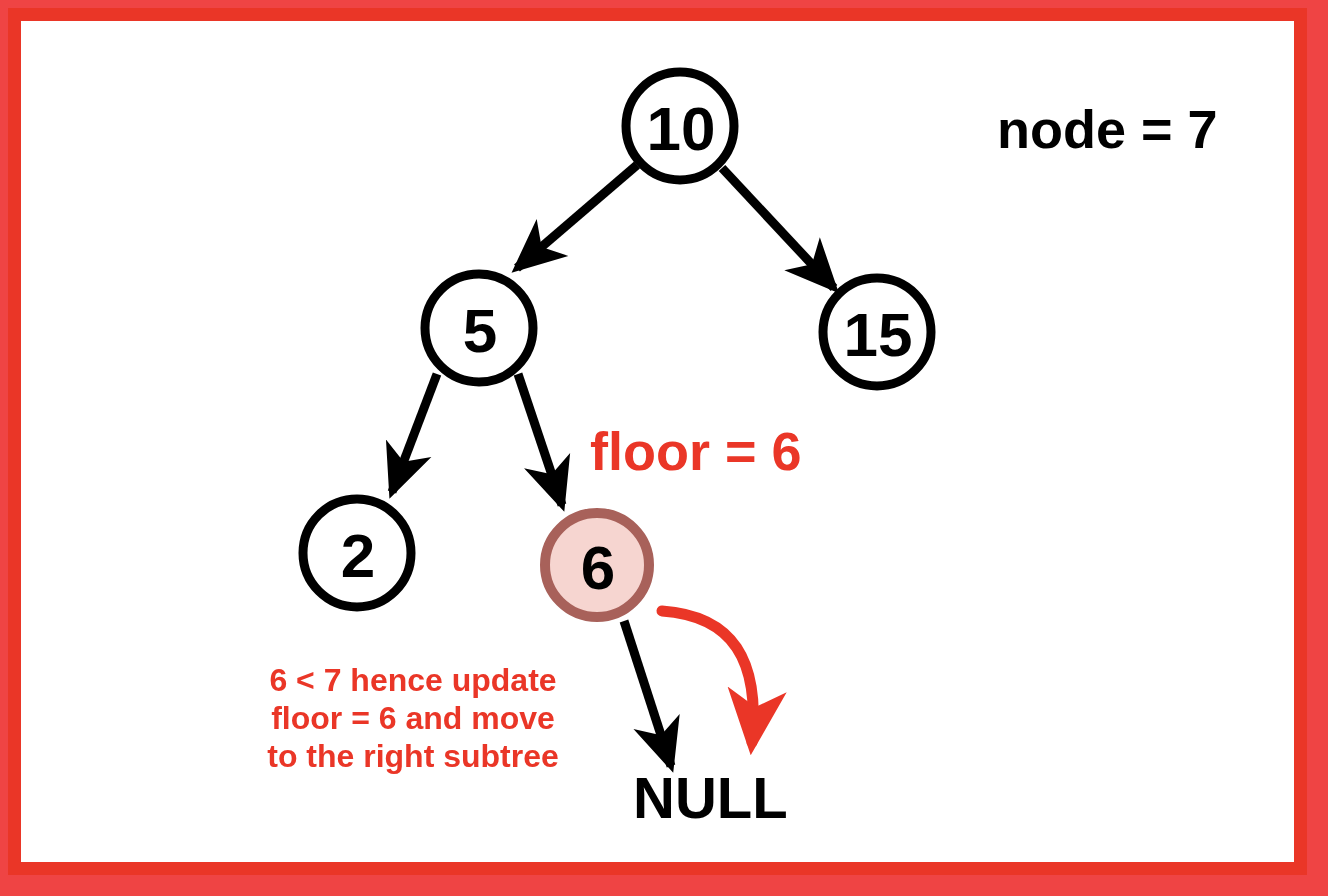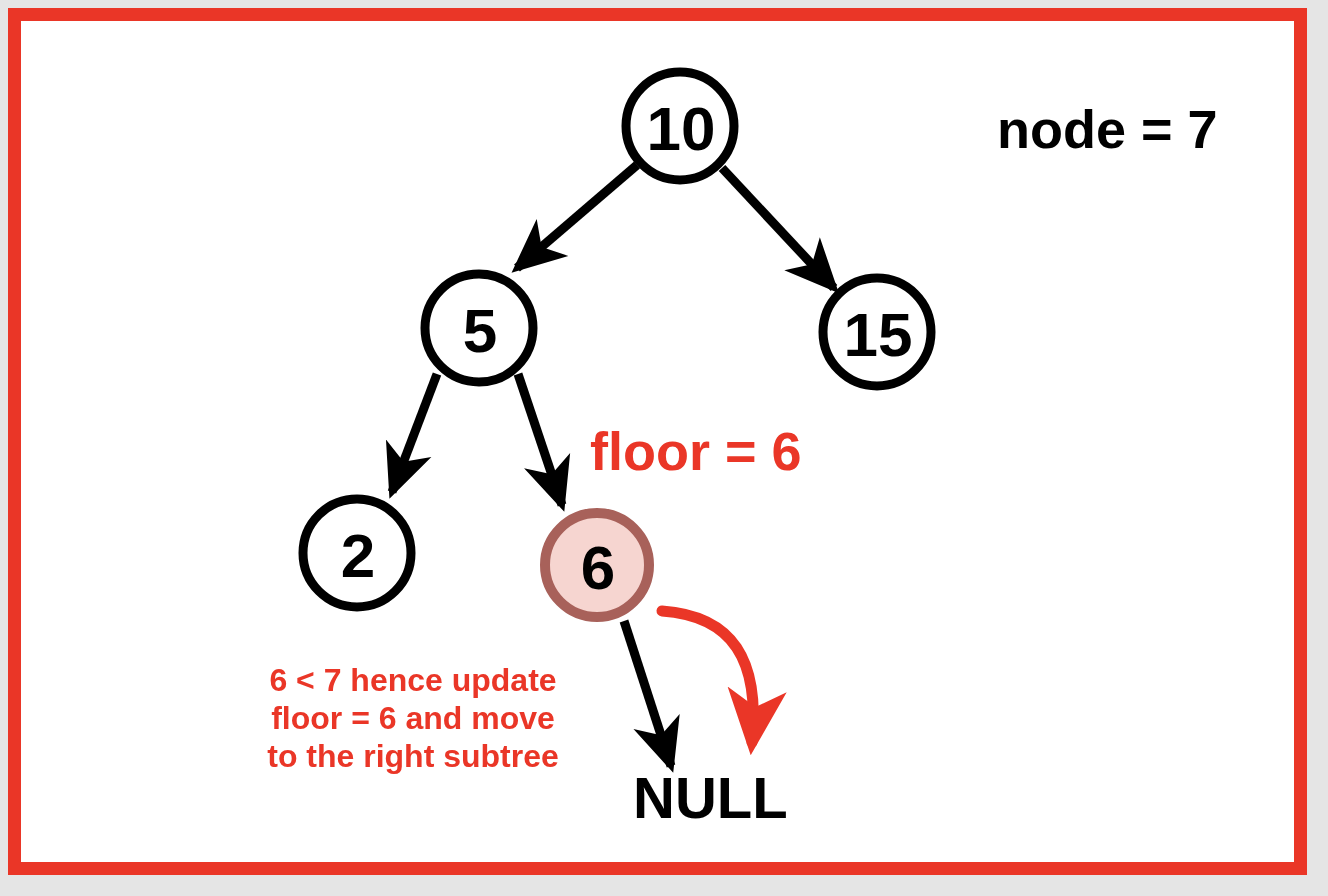--- a/index.html
+++ b/index.html
@@ -8,21 +8,21 @@
     padding: 0;
     background: #ffffff;
   }
   body {
     font-family: "Liberation Sans", sans-serif;
   }
   #canvas {
     position: relative;
     width: 1328px;
     height: 896px;
-    background: #e5e5e5;
+    background: #ef4444;
     overflow: hidden;
   }
   #frame {
     position: absolute;
     left: 8px;
     top: 8px;
     width: 1299px;
     height: 867px;
     border: 13px solid #ea3627;
     box-sizing: border-box;

